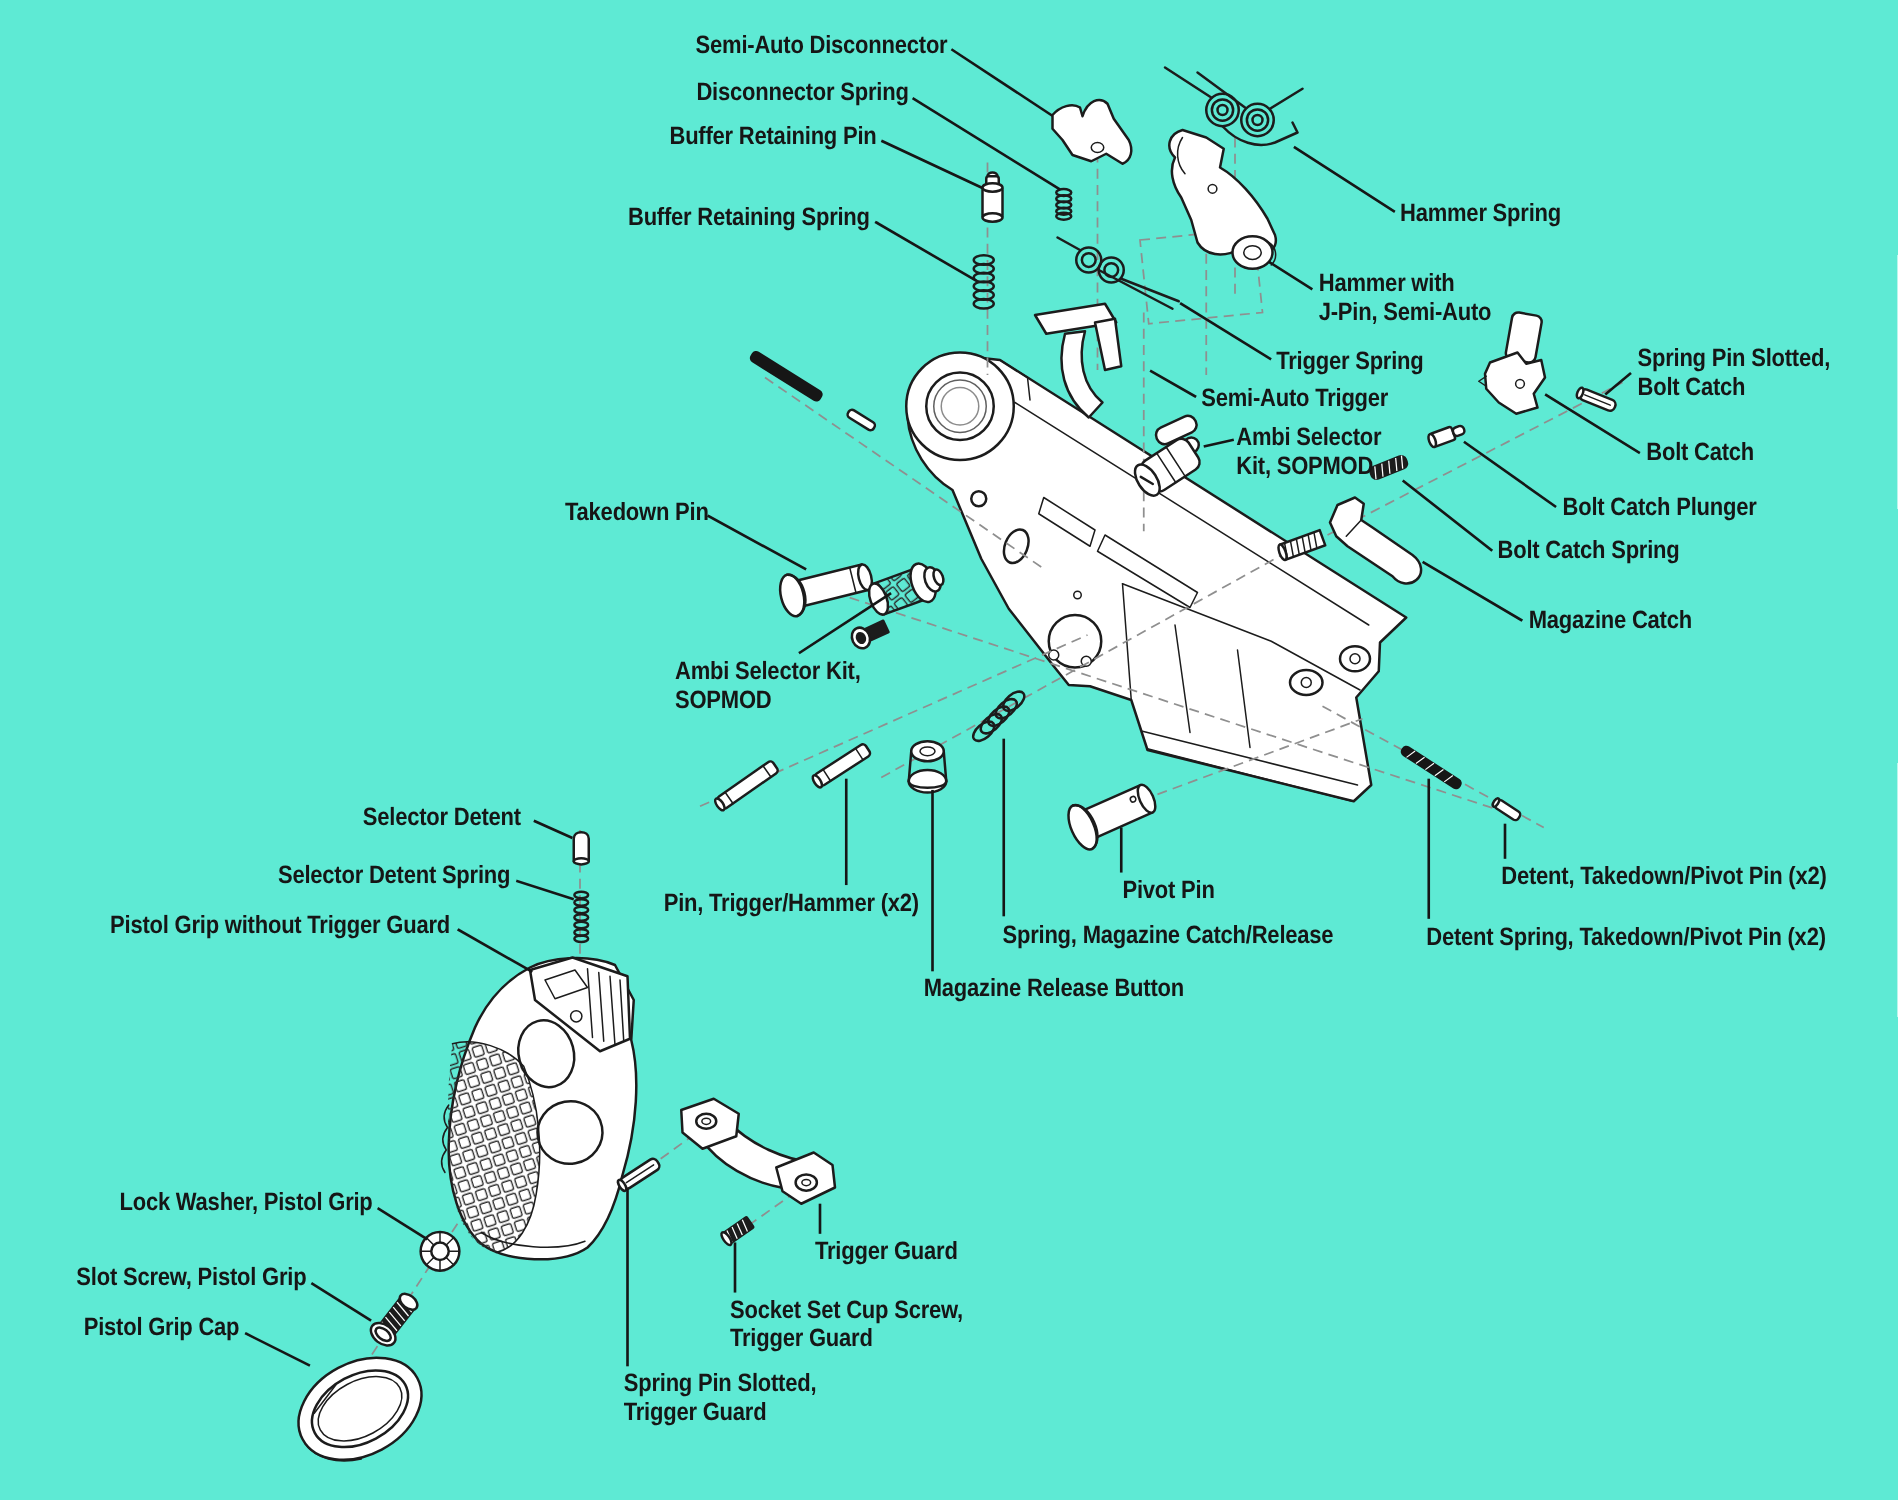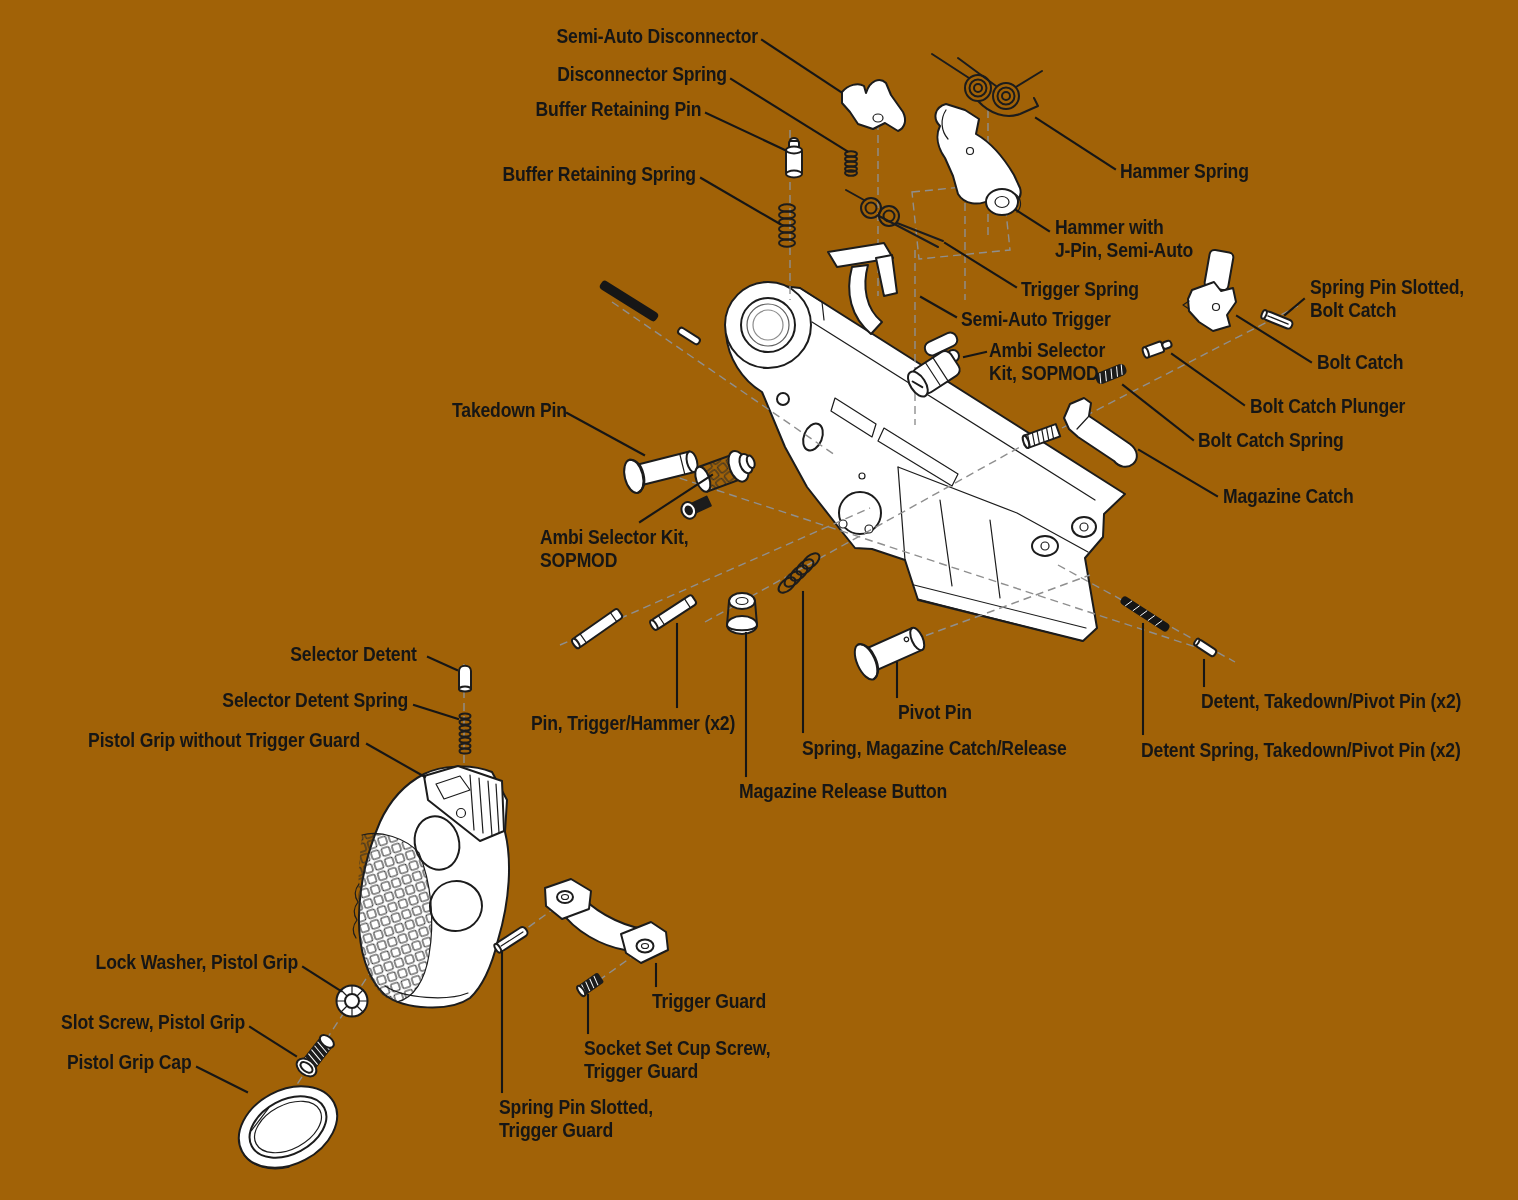--- a/index.html
+++ b/index.html
@@ -13,21 +13,21 @@
   .plabel.r{transform:scaleX(0.88);transform-origin:100% 0;text-align:right;}
   #leader-svg line{stroke:#161616;stroke-width:2.1;stroke-linecap:square;}
   .part{fill:#fff;stroke:#1c1c1c;stroke-width:2;stroke-linejoin:round;stroke-linecap:round;}
   .thin{stroke-width:1.2;}
   .nofill{fill:none;}
   .dash{stroke:#8f8f8f;stroke-width:1.4;stroke-dasharray:8 5;fill:none;}
 </style>
 </head>
 <body>
 
-<div id="stage" style="background: #a16207;">
+<div id="stage" style="background: #5eead4;">
 
   <svg id="artwork" width="1518" height="1200" viewBox="0 0 1518 1200" aria-hidden="true">
     <defs>
       <pattern id="knurl" width="11" height="11" patternUnits="userSpaceOnUse" patternTransform="rotate(-18)">
         <rect x="1" y="1" width="8" height="8" rx="1.5" fill="none" stroke="#2a2a2a" stroke-width="1.1"></rect>
       </pattern>
     </defs>
 
     <g class="part">
       <path d="M800,288 L1125,494 L1104,514 L1103,537 L1085,558 L1097,628 L1083,641

